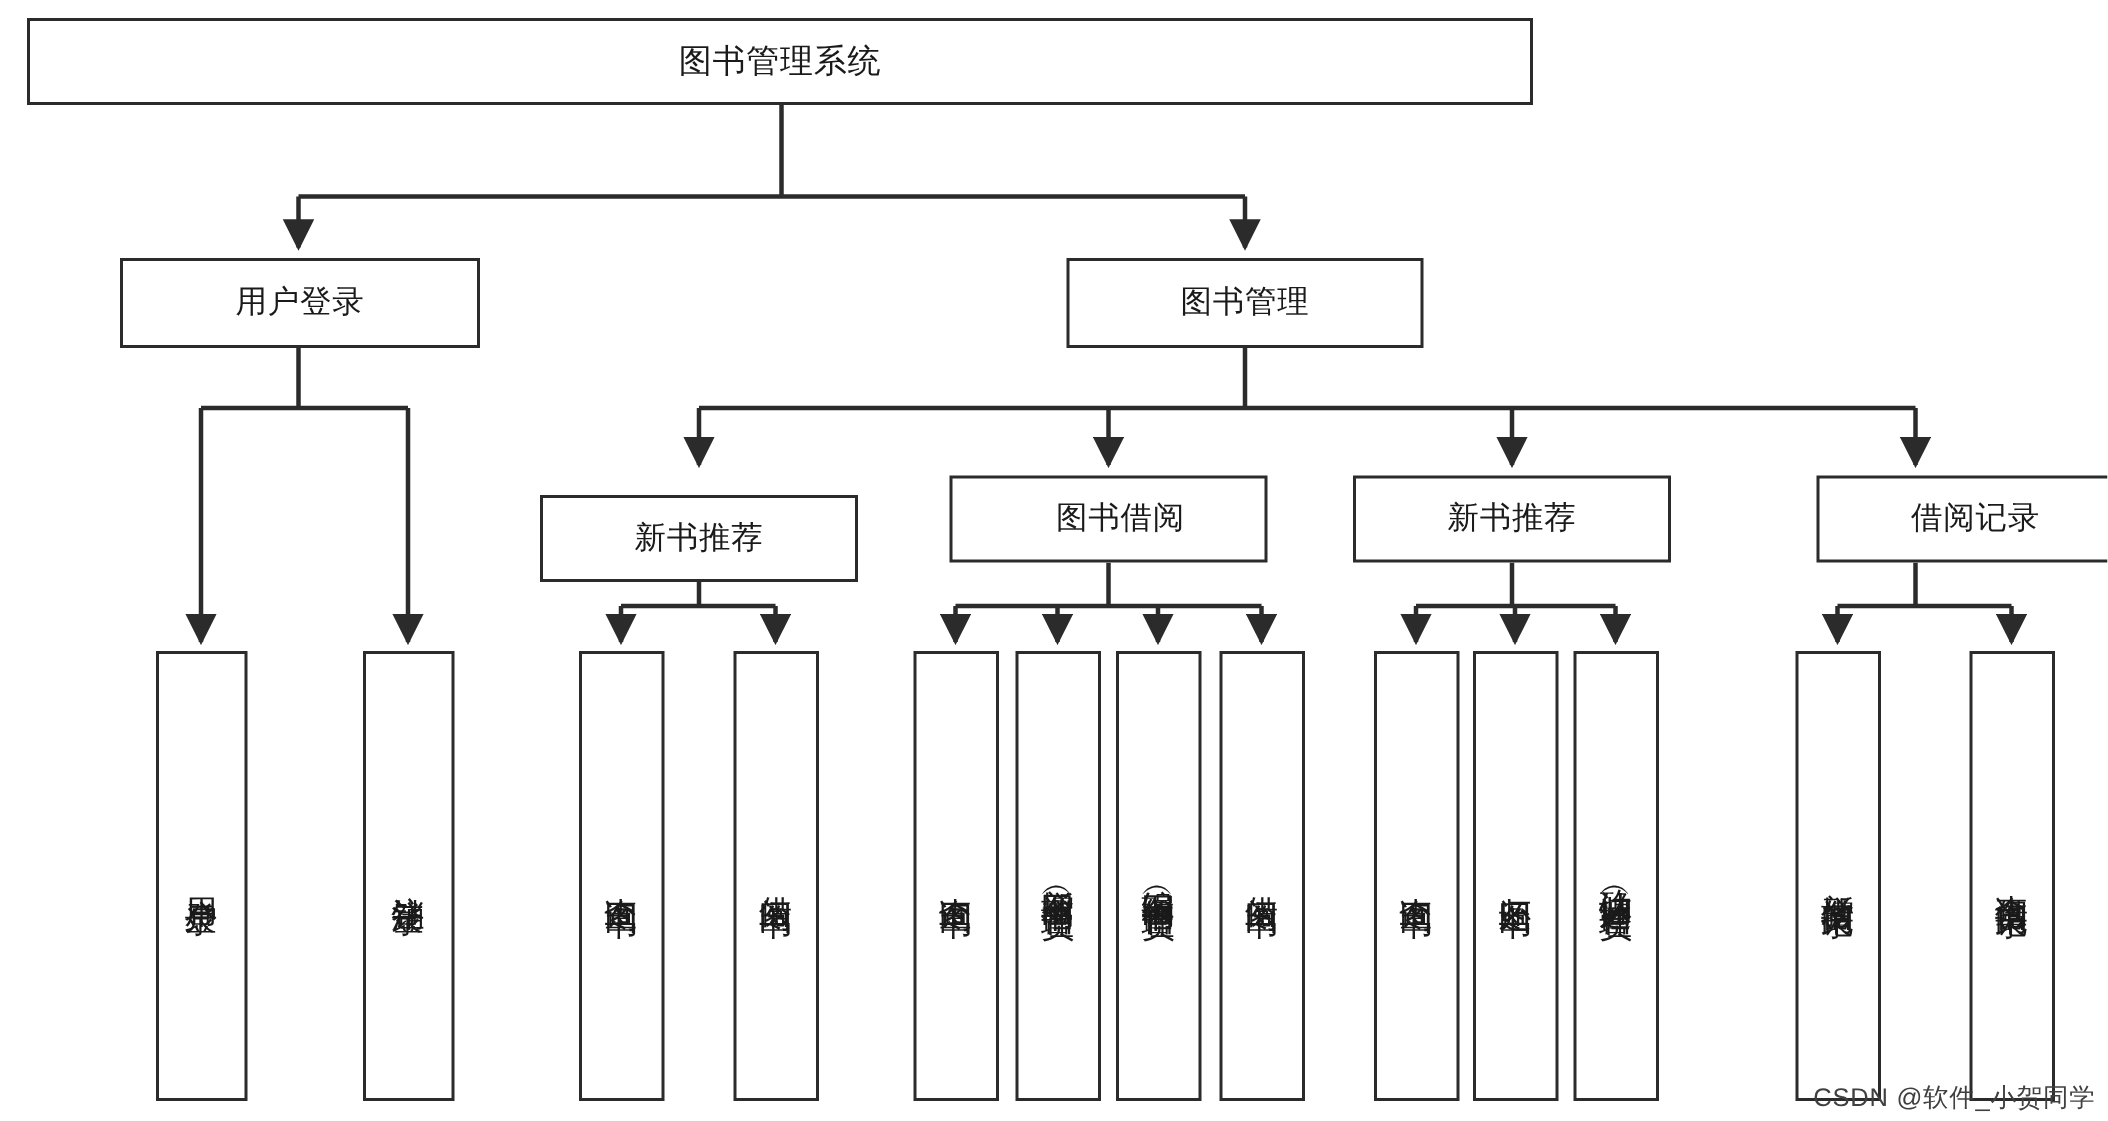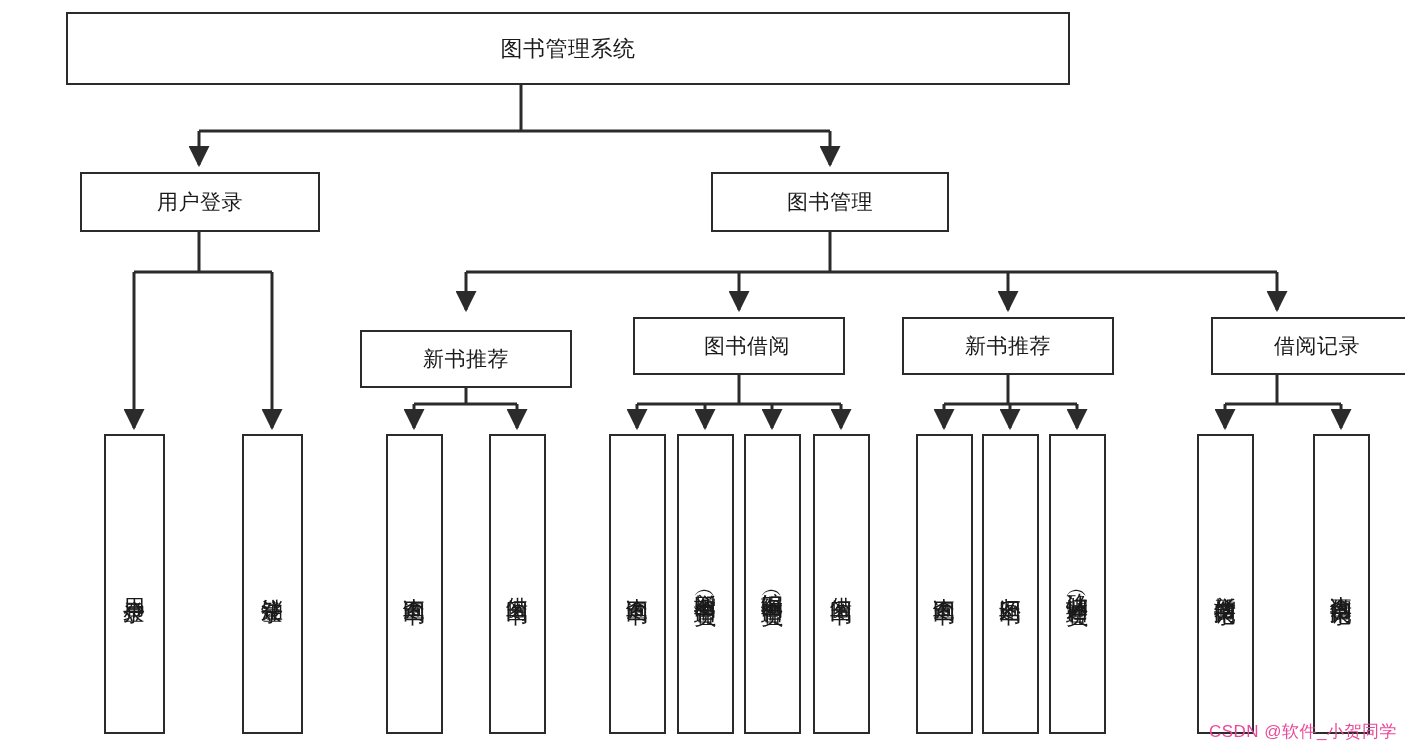--- a/index.html
+++ b/index.html
@@ -58,21 +58,21 @@
     line-height: 1.05;
     letter-spacing: 2px;
     white-space: nowrap;
     max-height: 272px;
   }
   .watermark {
     position: absolute;
     right: 8px;
     bottom: 4px;
     font-size: 17px;
-    color: #ec4899;
+    color: #404040;
     letter-spacing: 0.5px;
     white-space: nowrap;
   }
 </style>
 </head>
 <body>
 
 <div id="canvas">
 
   <svg id="connectors" viewBox="0 0 1405 747" xmlns="http://www.w3.org/2000/svg">
@@ -118,21 +118,21 @@
       <path d="M 1010 404 L 1010 428" marker-end="url(#arrow)"></path>
       <path d="M 1077 404 L 1077 428" marker-end="url(#arrow)"></path>
 
       <path d="M 1277 375 L 1277 404"></path>
       <path d="M 1225 404 L 1341 404"></path>
       <path d="M 1225 404 L 1225 428" marker-end="url(#arrow)"></path>
       <path d="M 1341 404 L 1341 428" marker-end="url(#arrow)"></path>
     </g>
   </svg>
 
-  <div class="node horiz root" style="left:18px; top:12px; width:1004px; height:73px;margin-left:48px;">
+  <div class="node horiz root" style="left:18px; top:12px; width:1004px; height:58px;">
     <span class="node-label">图书管理系统</span>
   </div>
 
   <div class="node horiz" style="left:80px; top:172px; width:240px; height:60px;">
     <span class="node-label">用户登录</span>
   </div>
   <div class="node horiz" style="left:711px; top:172px; width:238px; height:60px;align-items:center;">
     <span class="node-label">图书管理</span>
   </div>
 

